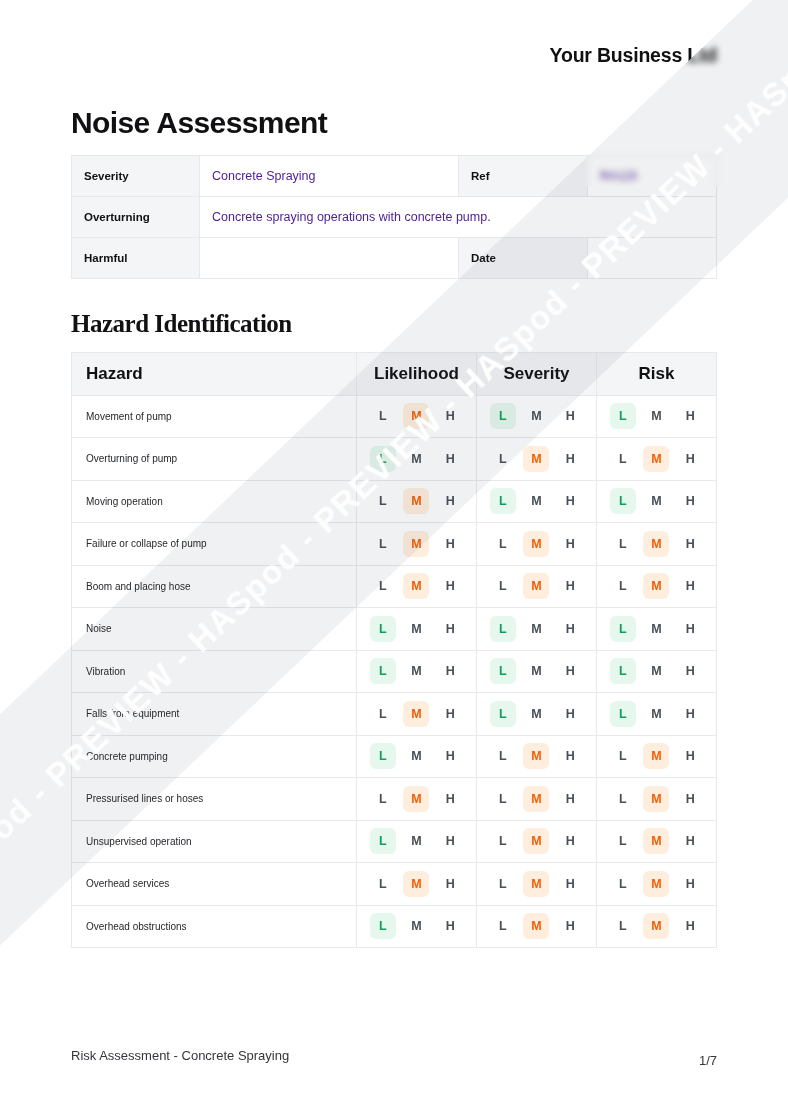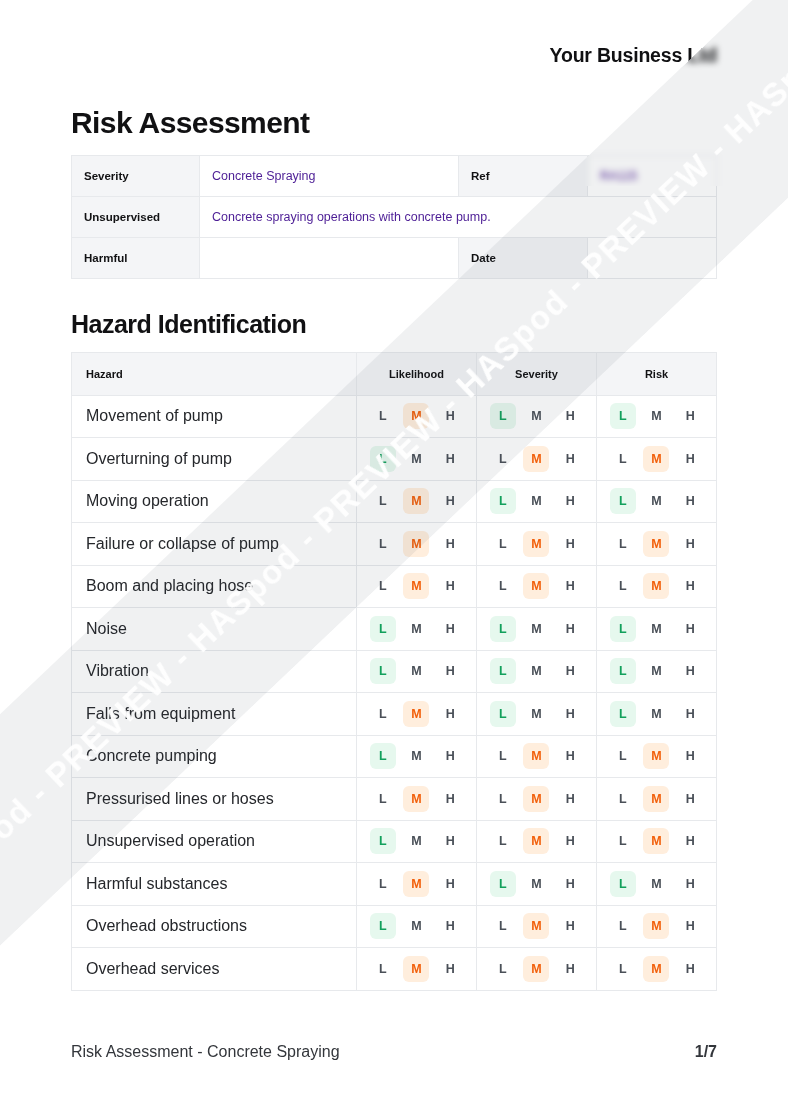--- a/index.html
+++ b/index.html
@@ -47,20 +47,21 @@
   }
 
   h2.section-title {
     position: absolute;
     top: 310px;
     left: 71px;
     font-size: 25px;
     font-weight: bold;
     letter-spacing: -0.5px;
     color: #111113;
+    font-family: Liberation Serif, serif;
   }
 
   
   .info-table {
     position: absolute;
     top: 155px;
     left: 71px;
     width: 645px;
     border-collapse: collapse;
     table-layout: fixed;
@@ -101,36 +102,36 @@
     font-size: 12.5px;
   }
   .hazard-table th,
   .hazard-table td {
     border: 1px solid #e7e9ec;
     height: 42.5px;
     vertical-align: middle;
   }
   .hazard-table thead th {
     background: #f4f5f7;
-    font-size: 11px;
+    font-size: 17px;
     font-weight: bold;
     color: #111113;
     text-align: center;
   }
   .hazard-table thead th.col-hazard {
     text-align: left;
     padding-left: 14px;
     width: 285px;
   }
   .hazard-table thead th.col-rate { width: 120px; }
 
   .hazard-table td.hazard-name {
     padding-left: 14px;
     color: #25272b;
-    font-size: 16px;
+    font-size: 10px;
     text-align: left;
     white-space: nowrap;
     overflow: hidden;
   }
 
   .rate-cell { padding: 0; }
   .rate-group {
     display: flex;
     align-items: center;
     justify-content: space-around;
@@ -158,24 +159,24 @@
 
   
   .footer {
     position: absolute;
     left: 71px;
     right: 71px;
     top: 1043px;
     display: flex;
     justify-content: space-between;
     align-items: center;
-    font-size: 16px;
+    font-size: 13px;
     color: #33363b;
   }
-  .footer .page-num { font-weight: bold; }
+  .footer .page-num { font-weight: normal; margin-top: 10px; }
 
   
   .watermark {
     position: absolute;
     top: 0; left: 0;
     width: 788px;
     height: 1114px;
     pointer-events: none;
     overflow: hidden;
     z-index: 5;
@@ -203,32 +204,32 @@
     padding-left: 30px;
   }
 </style>
 </head>
 <body>
 
 <div class="page">
 
   <div class="doc-header">Your Business Ltd</div>
 
-  <h1 class="doc-title">Risk Assessment</h1>
+  <h1 class="doc-title">Noise Assessment</h1>
 
   <table class="info-table">
     <tbody>
       <tr>
         <td class="label">Severity</td>
         <td class="val-wide">Concrete Spraying</td>
         <td class="label-mid">Ref</td>
         <td class="val-right">RA115</td>
       </tr>
       <tr>
-        <td class="label">Unsupervised</td>
+        <td class="label">Overturning</td>
         <td colspan="3">Concrete spraying operations with concrete pump.</td>
       </tr>
       <tr>
         <td class="label">Harmful</td>
         <td class="val-wide"></td>
         <td class="label-mid">Date</td>
         <td class="val-right"></td>
       </tr>
     </tbody>
   </table>
@@ -503,73 +504,49 @@
           </td>
           <td class="rate-cell">
             <div class="rate-group">
               <span class="rate">L</span>
               <span class="rate sel-med">M</span>
               <span class="rate">H</span>
             </div>
           </td>
         </tr>
         <tr>
-          <td class="hazard-name">Harmful substances</td>
-          <td class="rate-cell">
-            <div class="rate-group">
-              <span class="rate">L</span>
-              <span class="rate sel-med">M</span>
-              <span class="rate">H</span>
-            </div>
-          </td>
-          <td class="rate-cell">
-            <div class="rate-group">
-              <span class="rate sel-low">L</span>
-              <span class="rate">M</span>
-              <span class="rate">H</span>
-            </div>
-          </td>
-          <td class="rate-cell">
-            <div class="rate-group">
-              <span class="rate sel-low">L</span>
-              <span class="rate">M</span>
+          <td class="hazard-name">Overhead services</td>
+          <td class="rate-cell">
+            <div class="rate-group">
+              <span class="rate">L</span>
+              <span class="rate sel-med">M</span>
+              <span class="rate">H</span>
+            </div>
+          </td>
+          <td class="rate-cell">
+            <div class="rate-group">
+              <span class="rate">L</span>
+              <span class="rate sel-med">M</span>
+              <span class="rate">H</span>
+            </div>
+          </td>
+          <td class="rate-cell">
+            <div class="rate-group">
+              <span class="rate">L</span>
+              <span class="rate sel-med">M</span>
               <span class="rate">H</span>
             </div>
           </td>
         </tr>
         <tr>
           <td class="hazard-name">Overhead obstructions</td>
           <td class="rate-cell">
             <div class="rate-group">
               <span class="rate sel-low">L</span>
               <span class="rate">M</span>
-              <span class="rate">H</span>
-            </div>
-          </td>
-          <td class="rate-cell">
-            <div class="rate-group">
-              <span class="rate">L</span>
-              <span class="rate sel-med">M</span>
-              <span class="rate">H</span>
-            </div>
-          </td>
-          <td class="rate-cell">
-            <div class="rate-group">
-              <span class="rate">L</span>
-              <span class="rate sel-med">M</span>
-              <span class="rate">H</span>
-            </div>
-          </td>
-        </tr>
-        <tr>
-          <td class="hazard-name">Overhead services</td>
-          <td class="rate-cell">
-            <div class="rate-group">
-              <span class="rate">L</span>
-              <span class="rate sel-med">M</span>
               <span class="rate">H</span>
             </div>
           </td>
           <td class="rate-cell">
             <div class="rate-group">
               <span class="rate">L</span>
               <span class="rate sel-med">M</span>
               <span class="rate">H</span>
             </div>
           </td>

